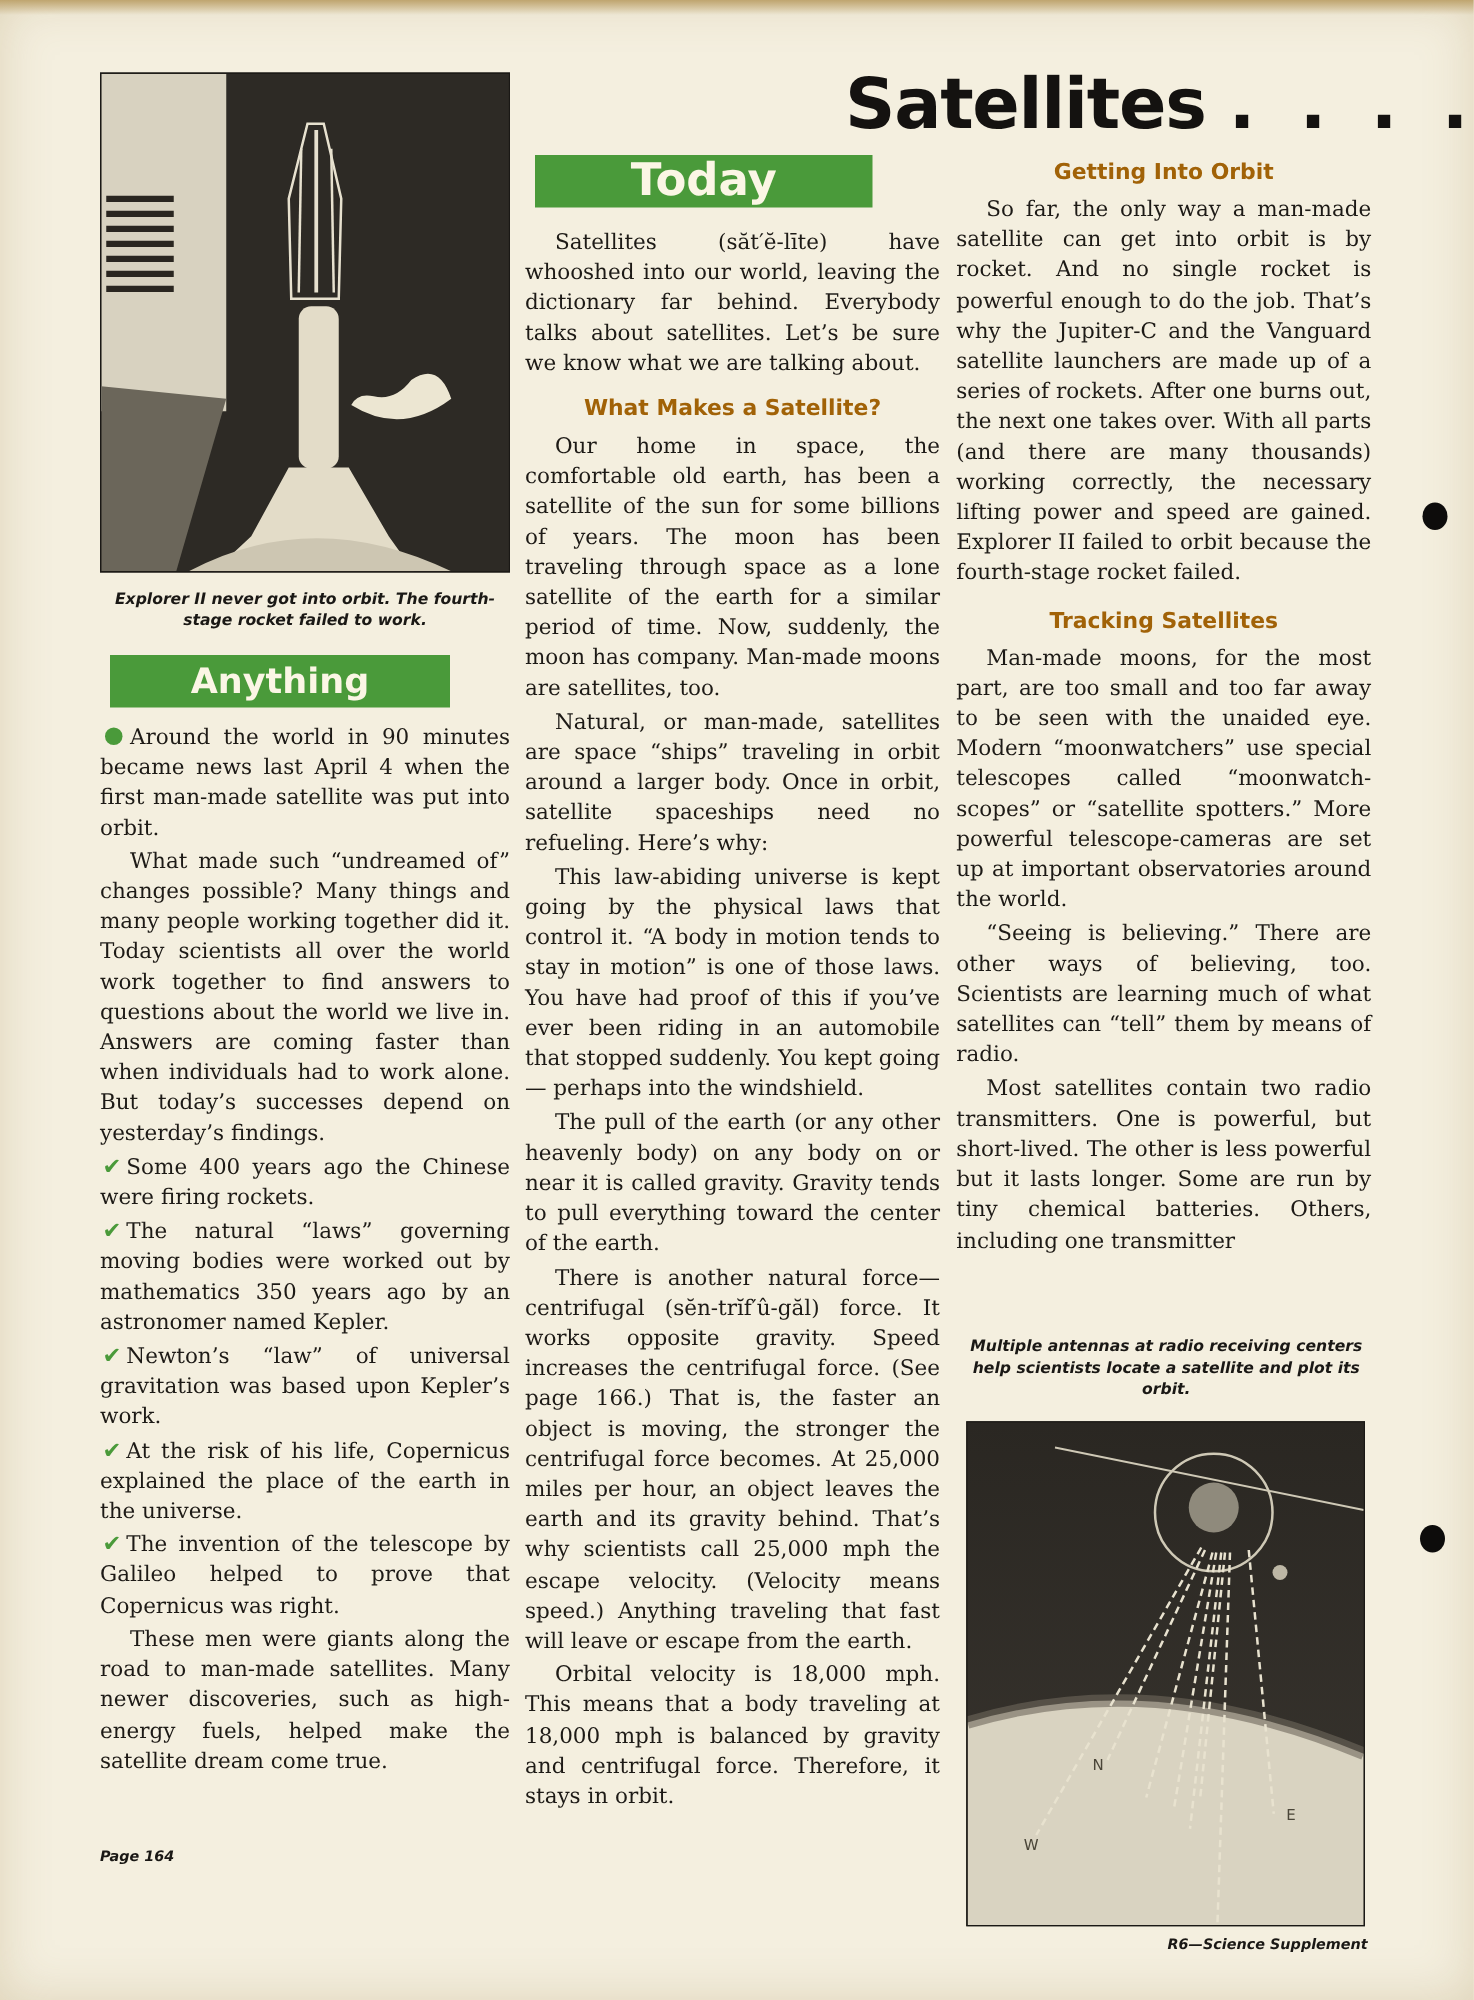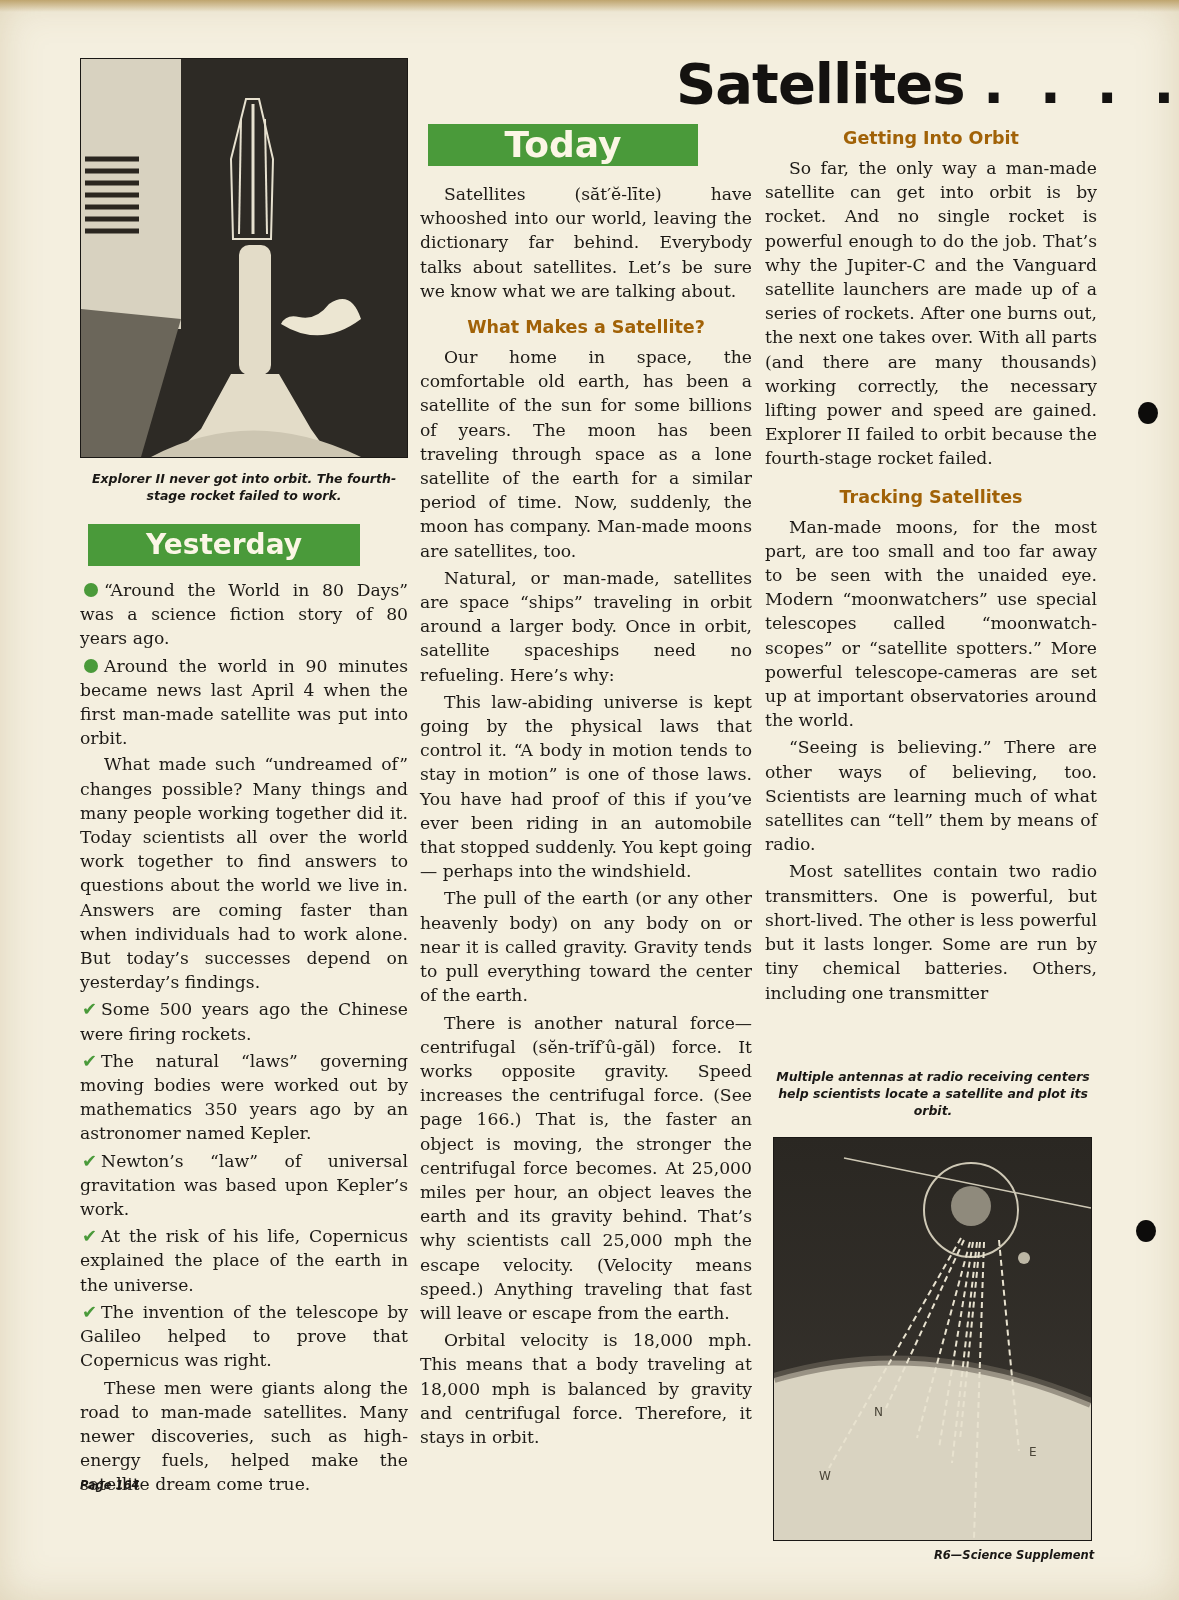--- a/index.html
+++ b/index.html
@@ -100,26 +100,25 @@
       <line x1="172" y1="45" x2="172" y2="175" stroke="#e7e1cf" stroke-width="3"></line>
       <line x1="160" y1="60" x2="158" y2="175" stroke="#e7e1cf" stroke-width="2"></line>
       <line x1="184" y1="60" x2="186" y2="175" stroke="#e7e1cf" stroke-width="2"></line>
       <rect x="158" y="186" width="32" height="130" rx="10" fill="#e3dcc8"></rect>
       <path d="M150 315 L198 315 L230 370 L250 398 L90 398 L120 370 Z" fill="#e3dcc8"></path>
       <path d="M70 398 Q170 345 280 398 Z" fill="#cdc6b2"></path>
       <path d="M200 265 Q240 290 280 260 Q270 230 248 245 Q235 262 218 258 Q205 255 200 265 Z" fill="#ece6d2"></path>
     </svg>
   </div>
   <div class="caption" style="margin-top:12px;">Explorer II never got into orbit. The fourth-stage rocket failed to work.</div>
-  <div class="banner" style="width:272px; margin-top:20px; margin-left:8px; font-size:28px;">Yesterday</div>
+  <div class="banner" style="width:272px; margin-top:20px; margin-left:8px; font-size:28px;">Anything</div>
   <div style="margin-top:12px;">
-    <p class="li"><span class="bullet-dot"></span><span>“Around the World in 80 Days” was a science fiction story of 80 years ago.</span></p>
     <p class="li" style="margin-top:3px;"><span class="bullet-dot"></span><span>Around the world in 90 minutes became news last April 4 when the first man-made satellite was put into orbit.</span></p>
     <p style="margin-top:2px;">What made such “undreamed of” changes possible? Many things and many people working together did it. Today scientists all over the world work together to find answers to questions about the world we live in. Answers are coming faster than when individuals had to work alone. But today’s successes depend on yesterday’s findings.</p>
-    <p class="li" style="margin-top:3px;"><span class="check">✔</span><span>Some 500 years ago the Chinese were firing rockets.</span></p>
+    <p class="li" style="margin-top:3px;"><span class="check">✔</span><span>Some 400 years ago the Chinese were firing rockets.</span></p>
     <p class="li" style="margin-top:3px;"><span class="check">✔</span><span>The natural “laws” governing moving bodies were worked out by mathematics 350 years ago by an astronomer named Kepler.</span></p>
     <p class="li" style="margin-top:3px;"><span class="check">✔</span><span>Newton’s “law” of universal gravitation was based upon Kepler’s work.</span></p>
     <p class="li" style="margin-top:3px;"><span class="check">✔</span><span>At the risk of his life, Copernicus explained the place of the earth in the universe.</span></p>
     <p class="li" style="margin-top:3px;"><span class="check">✔</span><span>The invention of the telescope by Galileo helped to prove that Copernicus was right.</span></p>
     <p style="margin-top:3px;">These men were giants along the road to man-made satellites. Many newer discoveries, such as high-energy fuels, helped make the satellite dream come true.</p>
   </div>
 </div>
 
 <div class="col col2">
   <div class="banner" style="width:270px; margin-left:8px;">Today</div>

